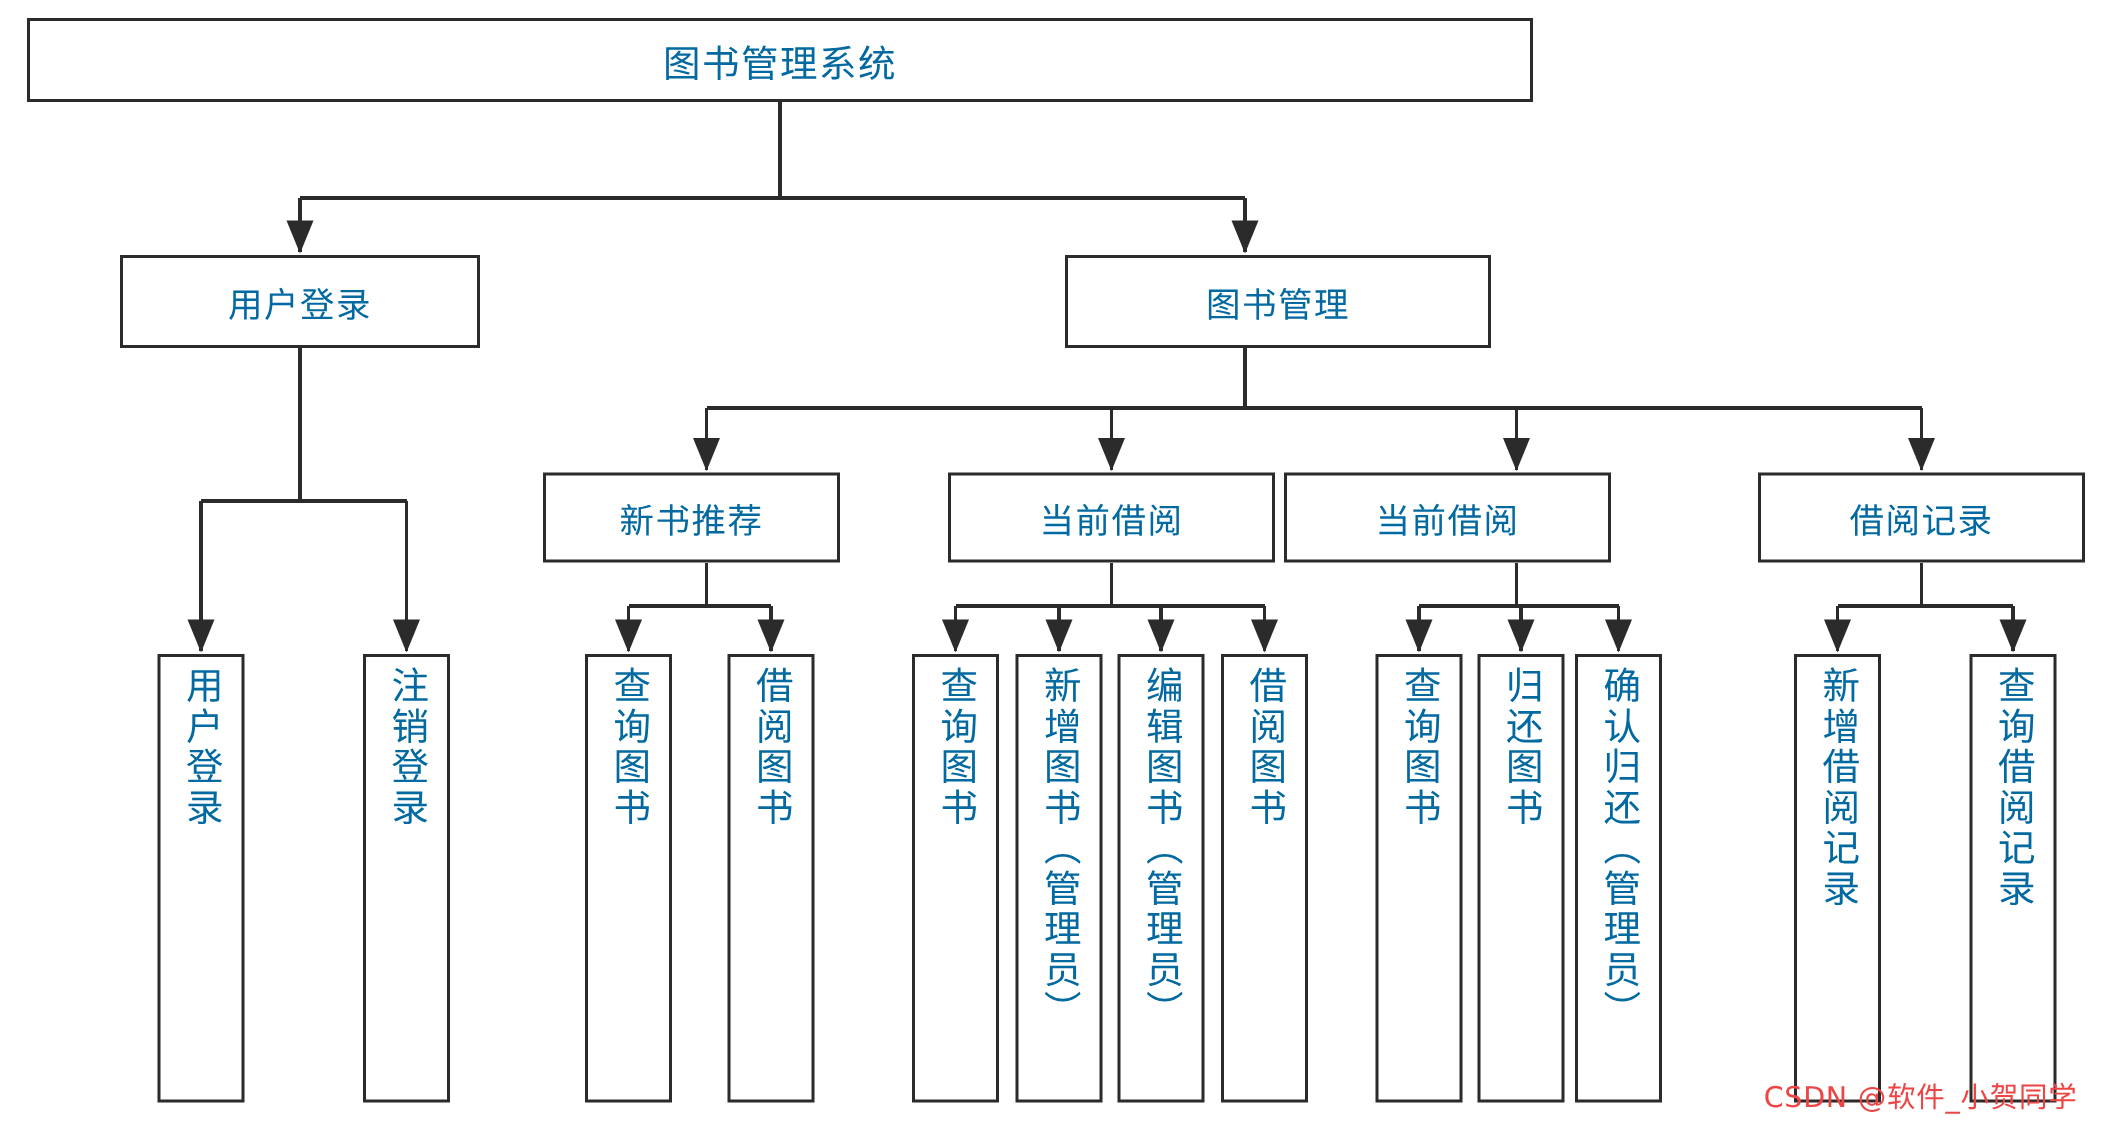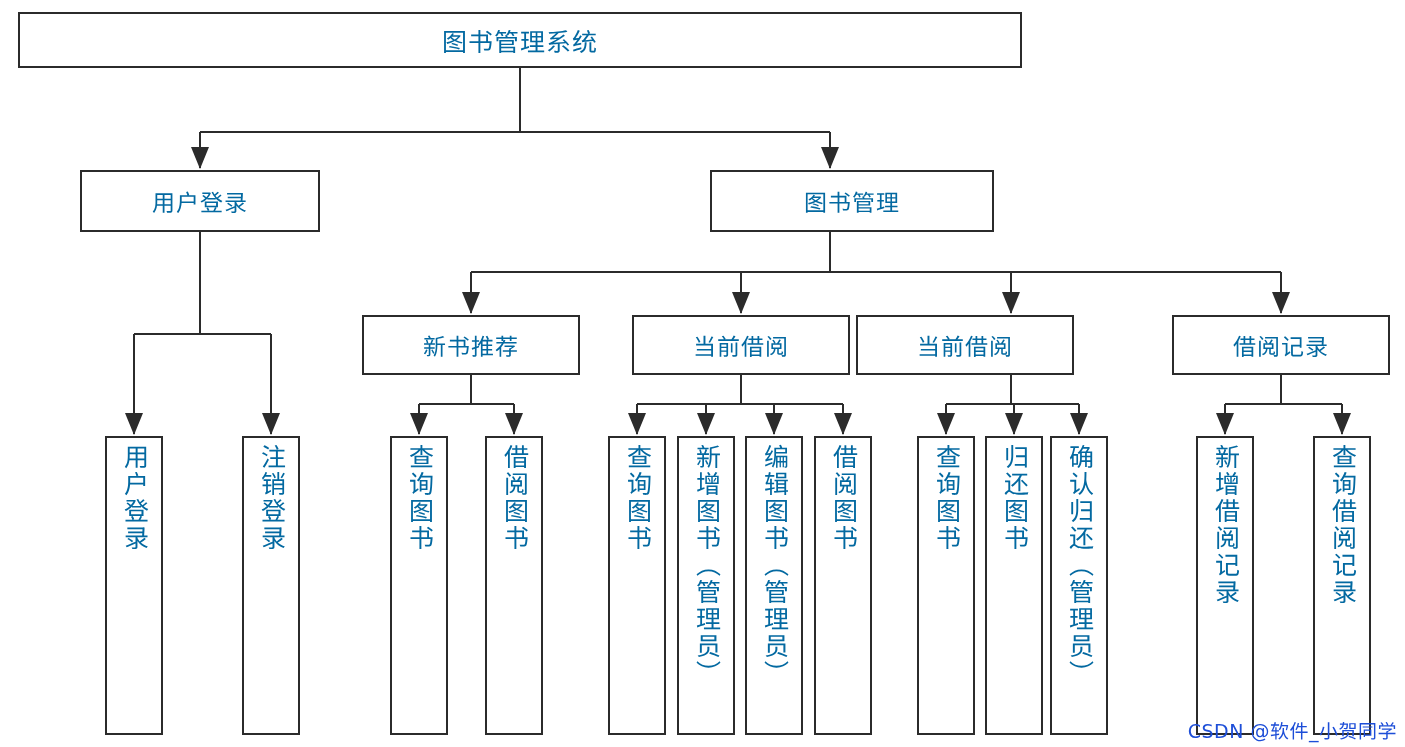--- a/index.html
+++ b/index.html
@@ -57,24 +57,24 @@
   .vtext {
     writing-mode: vertical-rl;
     text-orientation: upright;
     line-height: 1.08;
     letter-spacing: 2px;
     white-space: nowrap;
     display: block;
   }
   #watermark {
     position: absolute;
-    right: 8px;
+    right: 20px;
     bottom: 4px;
     font-size: 19px;
-    color: #1d4ed8;
+    color: #ef4444;
     letter-spacing: 0.5px;
     white-space: nowrap;
     font-family: "DejaVu Sans", "Liberation Sans", sans-serif;
   }
 </style>
 </head>
 <body>
 
 <div id="diagram-root">
   <svg id="edge-layer" viewBox="0 0 1405 747" xmlns="http://www.w3.org/2000/svg">
@@ -134,21 +134,21 @@
   <div id="node-layer">
       <div class="node level-0" style="left: 18px; top: 12px; width: 1004px; height: 56px;">
         <span>图书管理系统</span>
       </div>
       <div class="node level-1" style="left: 80px; top: 170px; width: 240px; height: 62px;">
         <span>用户登录</span>
       </div>
       <div class="node level-1" style="left: 710px; top: 170px; width: 284px; height: 62px;">
         <span>图书管理</span>
       </div>
-      <div class="node level-2" style="left: 362px; top: 315px; width: 218px; height: 60px;">
+      <div class="node level-2" style="left: 362px; top: 315px; width: 198px; height: 60px;">
         <span>新书推荐</span>
       </div>
       <div class="node level-2" style="left: 632px; top: 315px; width: 218px; height: 60px;">
         <span>当前借阅</span>
       </div>
       <div class="node level-2" style="left: 856px; top: 315px; width: 218px; height: 60px; align-items: center;">
         <span>当前借阅</span>
       </div>
       <div class="node level-2" style="left: 1172px; top: 315px; width: 218px; height: 60px;">
         <span>借阅记录</span>

